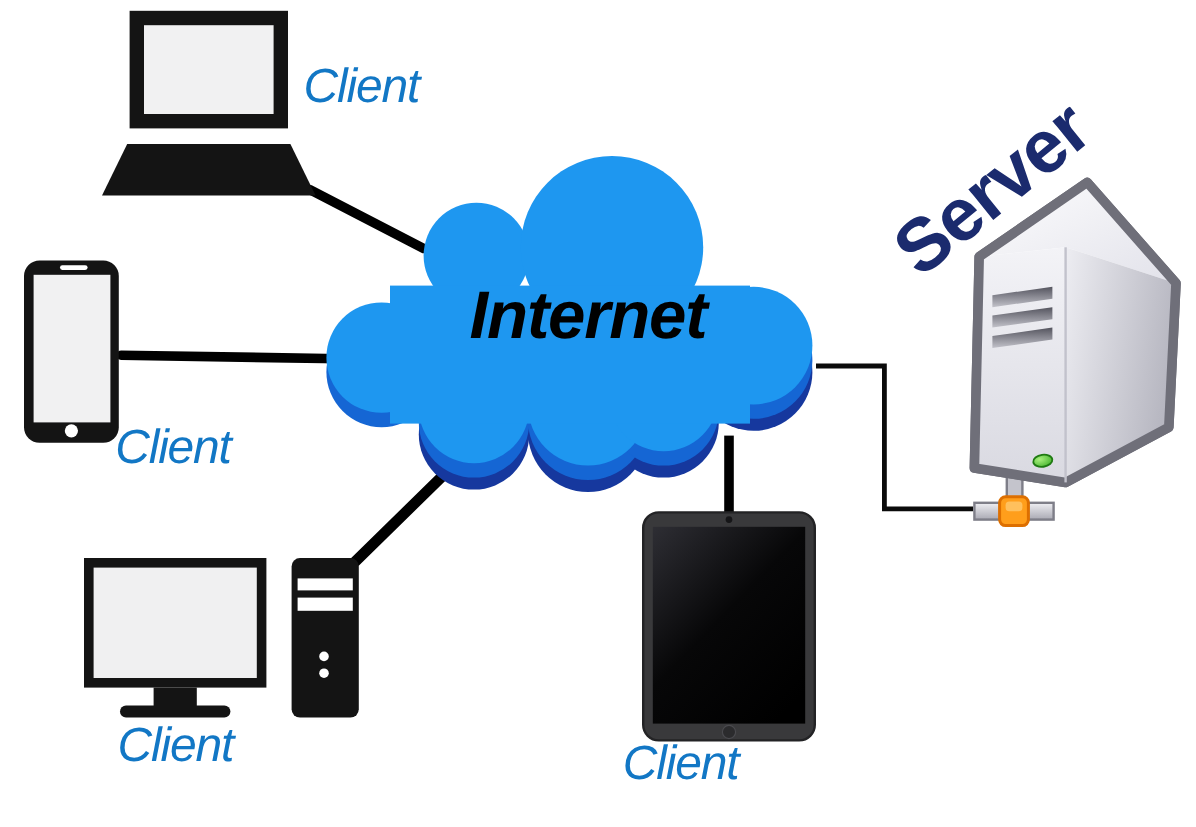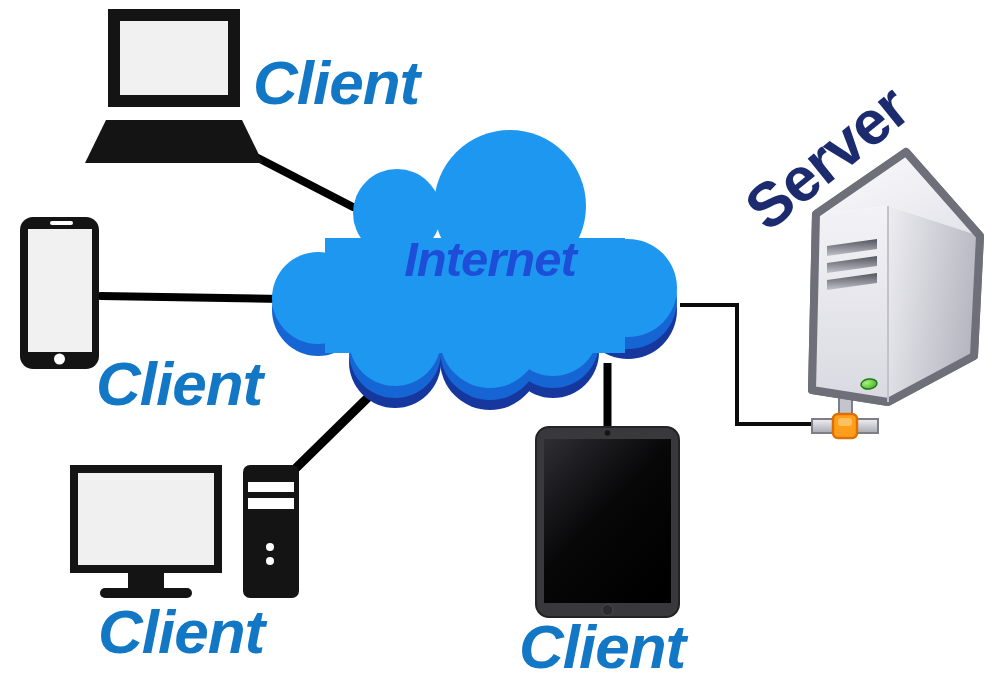--- a/index.html
+++ b/index.html
@@ -7,26 +7,26 @@
     position:relative; width:997px; height:689px; background:#FFFFFF;
     overflow:hidden; font-family:"Liberation Sans", sans-serif;
   }
   .stage svg { position:absolute; display:block; }
   .lines-layer { left:0; top:0; }
   .label {
     position:absolute; line-height:1; white-space:nowrap;
     font-family:"Liberation Sans", sans-serif; user-select:none;
   }
   .client-label {
-    font-style:italic; font-weight:700; font-size:62px;
+    font-style:italic; font-weight:400; font-size:40px;
     color:#1277C5; letter-spacing:-1px;
   }
   .internet-label {
-    font-style:italic; font-weight:700; font-size:49px;
-    color:#1d4ed8; width:300px; text-align:center; letter-spacing:-1px;
+    font-style:italic; font-weight:700; font-size:56px;
+    color:#000000; width:300px; text-align:center; letter-spacing:-1px;
   }
   .server-label {
     font-weight:700; font-size:62px; color:#1B2B6E;
     width:230px; text-align:center;
     transform:rotate(-39deg); transform-origin:50% 50%;
     letter-spacing:-1px;
   }
 </style>
 </head>
 <body>

